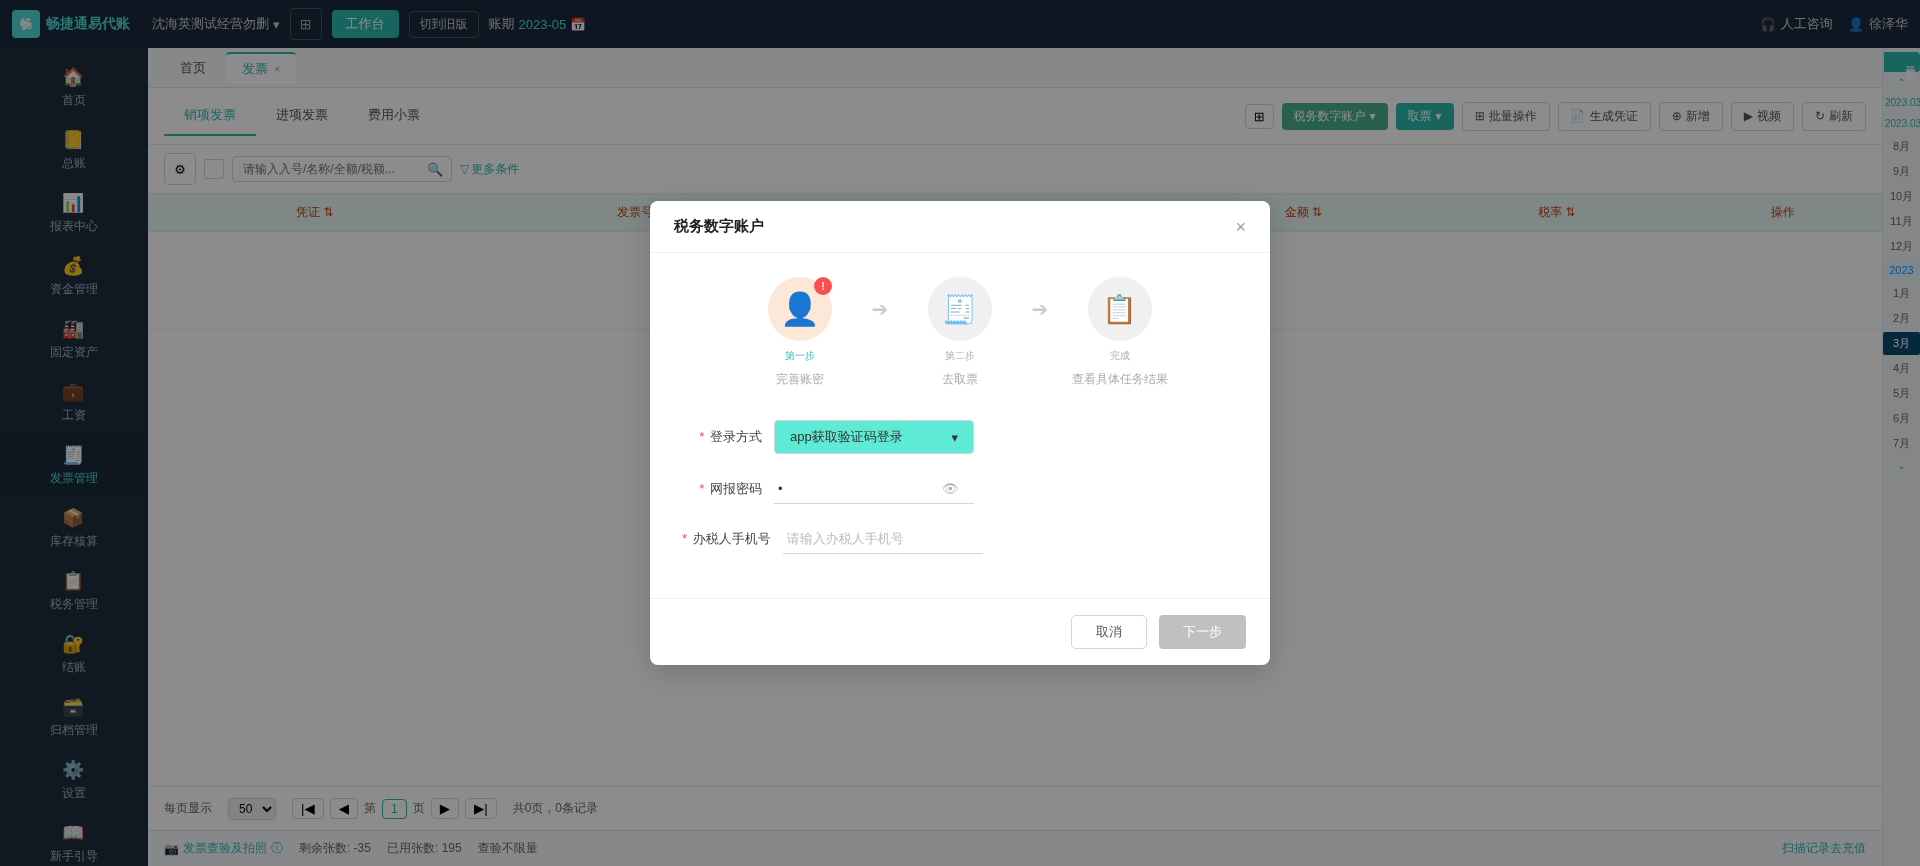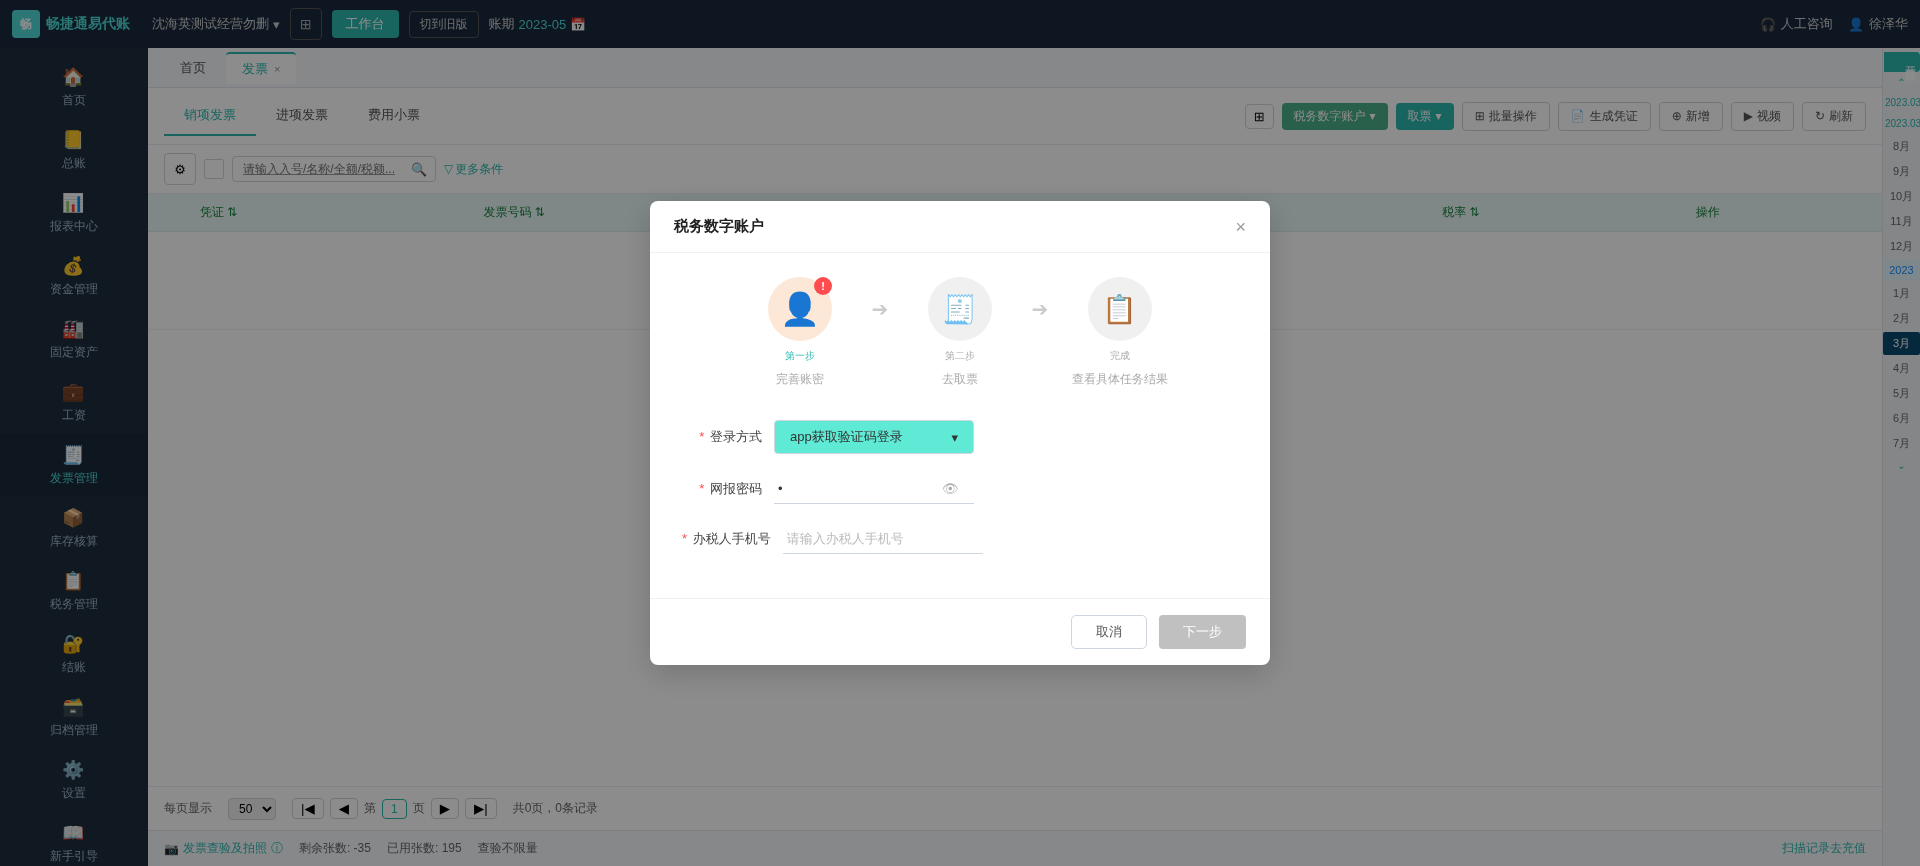--- a/index.html
+++ b/index.html
@@ -187,32 +187,31 @@
     .search-input-wrap {
       position: relative;
       display: flex; align-items: center;
     }
     .search-input {
       border: 1px solid #d0d6df;
       border-radius: 4px;
       padding: 5px 28px 5px 10px;
       font-size: 12px;
       color: #999;
-      width: 204px;
+      width: 220px;
       outline: none;
-      text-decoration: underline;
     }
     .search-icon-btn { position: absolute; right: 8px; color: #999; font-size: 13px; cursor: pointer; }
     .more-filter { color: #2db8b0; font-size: 12px; cursor: pointer; display: flex; align-items: center; gap: 2px; }
 
     
     .table-wrap { flex: 1; overflow: auto; }
     table { width: 100%; border-collapse: collapse; font-size: 12px; }
     thead tr { background: #e8f7f5; }
-    thead th { padding: 10px 12px; text-align: left; color: #15803d; font-weight: 500; border-bottom: 1px solid #d8eceb; white-space: nowrap; }
+    thead th { padding: 10px 12px; text-align: center; color: #c2410c; font-weight: 500; border-bottom: 1px solid #d8eceb; white-space: nowrap; }
     tbody tr { border-bottom: 1px solid #f0f0f0; }
     tbody td { padding: 9px 12px; color: #555; }
 
     
     .bottom-bar {
       height: 44px;
       background: white;
       border-top: 1px solid #e8ecf0;
       display: flex;
       align-items: center;

